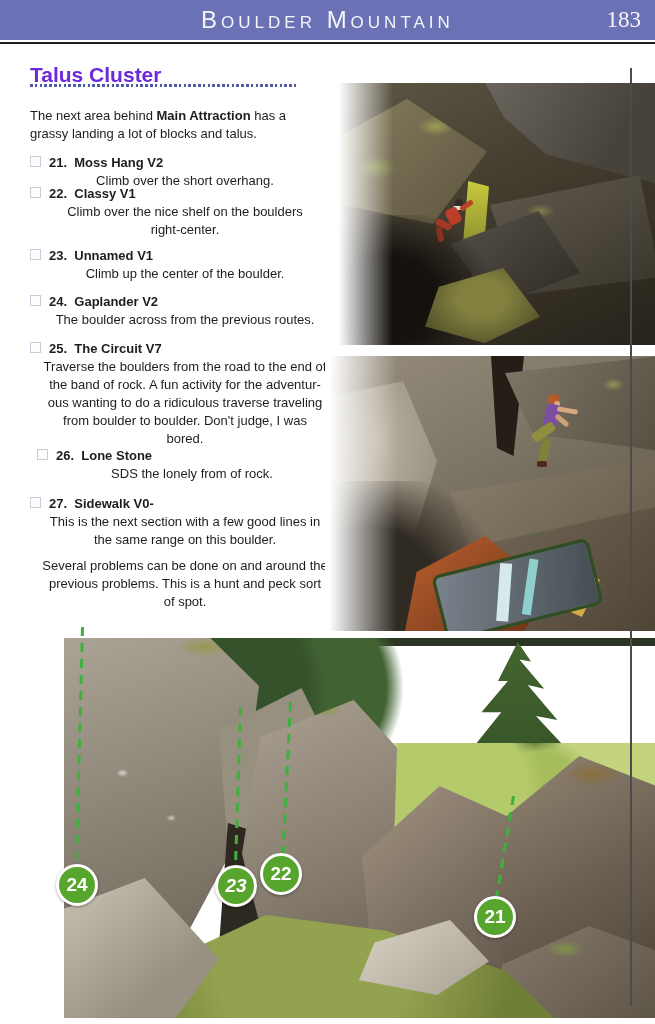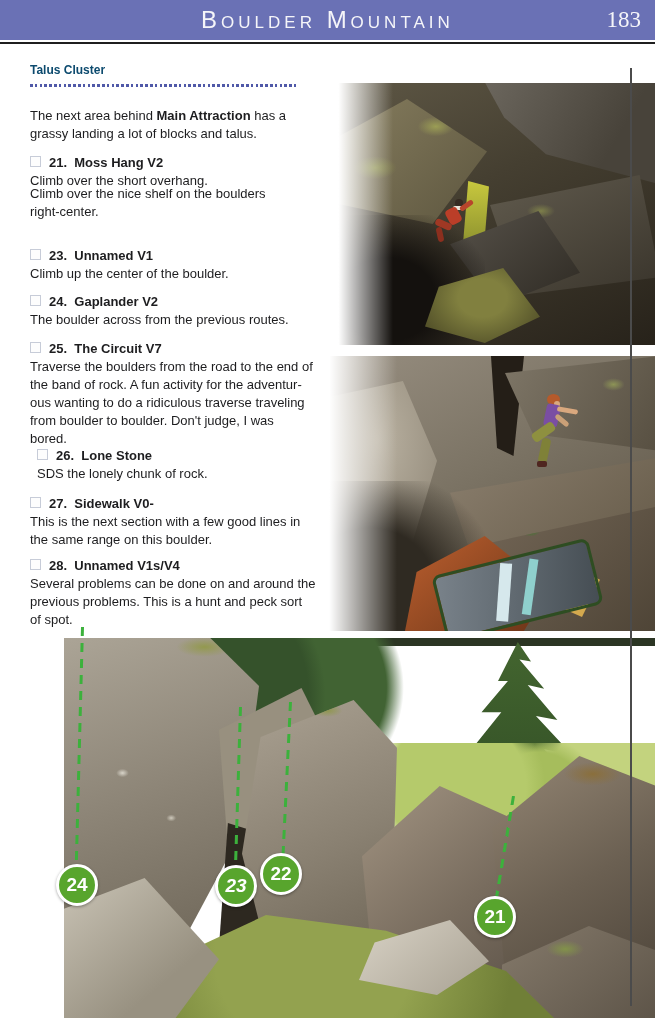--- a/index.html
+++ b/index.html
@@ -14,30 +14,30 @@
     color:#f5f5f9;font-size:24px;font-variant:small-caps;letter-spacing:4px;font-weight:500;
   }
   .hdr-num{
     position:absolute;right:14px;top:7px;color:#f5f5f9;
     font-family:"Liberation Serif",serif;font-size:23px;
   }
   .hdr-rule{position:absolute;left:0;top:42px;width:655px;height:2px;background:#1f1f1f;}
   .right-border{position:absolute;left:630px;top:68px;width:2px;height:938px;background:#4b4b4b;z-index:6;}
 
   
-  .sec-title{position:absolute;left:30px;top:63px;font-size:12px;font-weight:bold;color:#0c4a6e;z-index:1;}
+  .sec-title{position:absolute;left:30px;top:63px;font-size:21px;font-weight:bold;color:#6d28d9;z-index:1;}
   .sec-dots{
     position:absolute;left:30px;top:84px;width:266px;height:3px;z-index:1;
     background:repeating-linear-gradient(90deg,#5059a8 0 2.5px,rgba(0,0,0,0) 2.5px 4.8px);
   }
   .intro{position:absolute;left:30px;top:94px;width:300px;font-size:13px;line-height:18px;white-space:pre-line;z-index:1;}
   .intro b{font-weight:bold;}
   .route{position:absolute;left:30px;width:310px;font-size:13px;line-height:18px;z-index:1;}
   .route .rh{font-weight:bold;white-space:pre;}
-  .route .rd{white-space:pre-line;}
+  .route .rd{white-space:pre-line;text-align:center;}
   .cb{display:inline-block;width:9px;height:9px;border:1px solid #c7ccd8;background:#fdfdfd;margin-right:8px;}
   .r21{top:154px;} .r22{top:185px;} .r23{top:247px;} .r24{top:293px;}
   .r25{top:340px;} .r26{top:447px;margin-left:7px;} .r27{top:495px;} .r28{top:557px;}
 
   
   .photo{position:absolute;overflow:hidden;z-index:2;}
   .photo *{position:absolute;}
   .fade{left:0;top:0;bottom:0;background:linear-gradient(90deg,#ffffff 6%,rgba(255,255,255,0) 100%);}
 
   
@@ -197,20 +197,21 @@
   <div class="sec-dots"></div>
 
   <p class="intro"><span>The next area behind </span><b>Main Attraction</b><span> has a
 grassy landing a lot of blocks and talus.</span></p>
 
   <div class="route r21">
     <div class="rh"><span class="cb"></span><span>21.  Moss Hang V2</span></div>
     <div class="rd">Climb over the short overhang.</div>
   </div>
   <div class="route r22">
+    <div class="rh"><span class="cb"></span><span>22.  Classy V1</span></div>
     <div class="rd">Climb over the nice shelf on the boulders
 right-center.</div>
   </div>
   <div class="route r23">
     <div class="rh"><span class="cb"></span><span>23.  Unnamed V1</span></div>
     <div class="rd">Climb up the center of the boulder.</div>
   </div>
   <div class="route r24">
     <div class="rh"><span class="cb"></span><span>24.  Gaplander V2</span></div>
     <div class="rd">The boulder across from the previous routes.</div>
@@ -218,29 +219,28 @@
   <div class="route r25">
     <div class="rh"><span class="cb"></span><span>25.  The Circuit V7</span></div>
     <div class="rd">Traverse the boulders from the road to the end of
 the band of rock.  A fun activity for the adventur-
 ous wanting to do a ridiculous traverse traveling
 from boulder to boulder.  Don't judge, I was
 bored.</div>
   </div>
   <div class="route r26">
     <div class="rh"><span class="cb"></span><span>26.  Lone Stone</span></div>
-    <div class="rd">SDS the lonely chunk of rock.</div>
+    <div class="rd">SDS the lonely from of rock.</div>
   </div>
   <div class="route r27">
     <div class="rh"><span class="cb"></span><span>27.  Sidewalk V0-</span></div>
     <div class="rd">This is the next section with a few good lines in
 the same range on this boulder.</div>
   </div>
   <div class="route r28">
-    <div class="rh"><span class="cb"></span><span>28.  Unnamed V1s/V4</span></div>
     <div class="rd">Several problems can be done on and around the
 previous problems.  This is a hunt and peck sort
 of spot.</div>
   </div>
 
   <figure class="photo ph1">
     <div class="p1-base"></div>
     <div class="p1-tl"></div>
     <div class="p1-tr"></div>
     <div class="p1-rb"></div>

